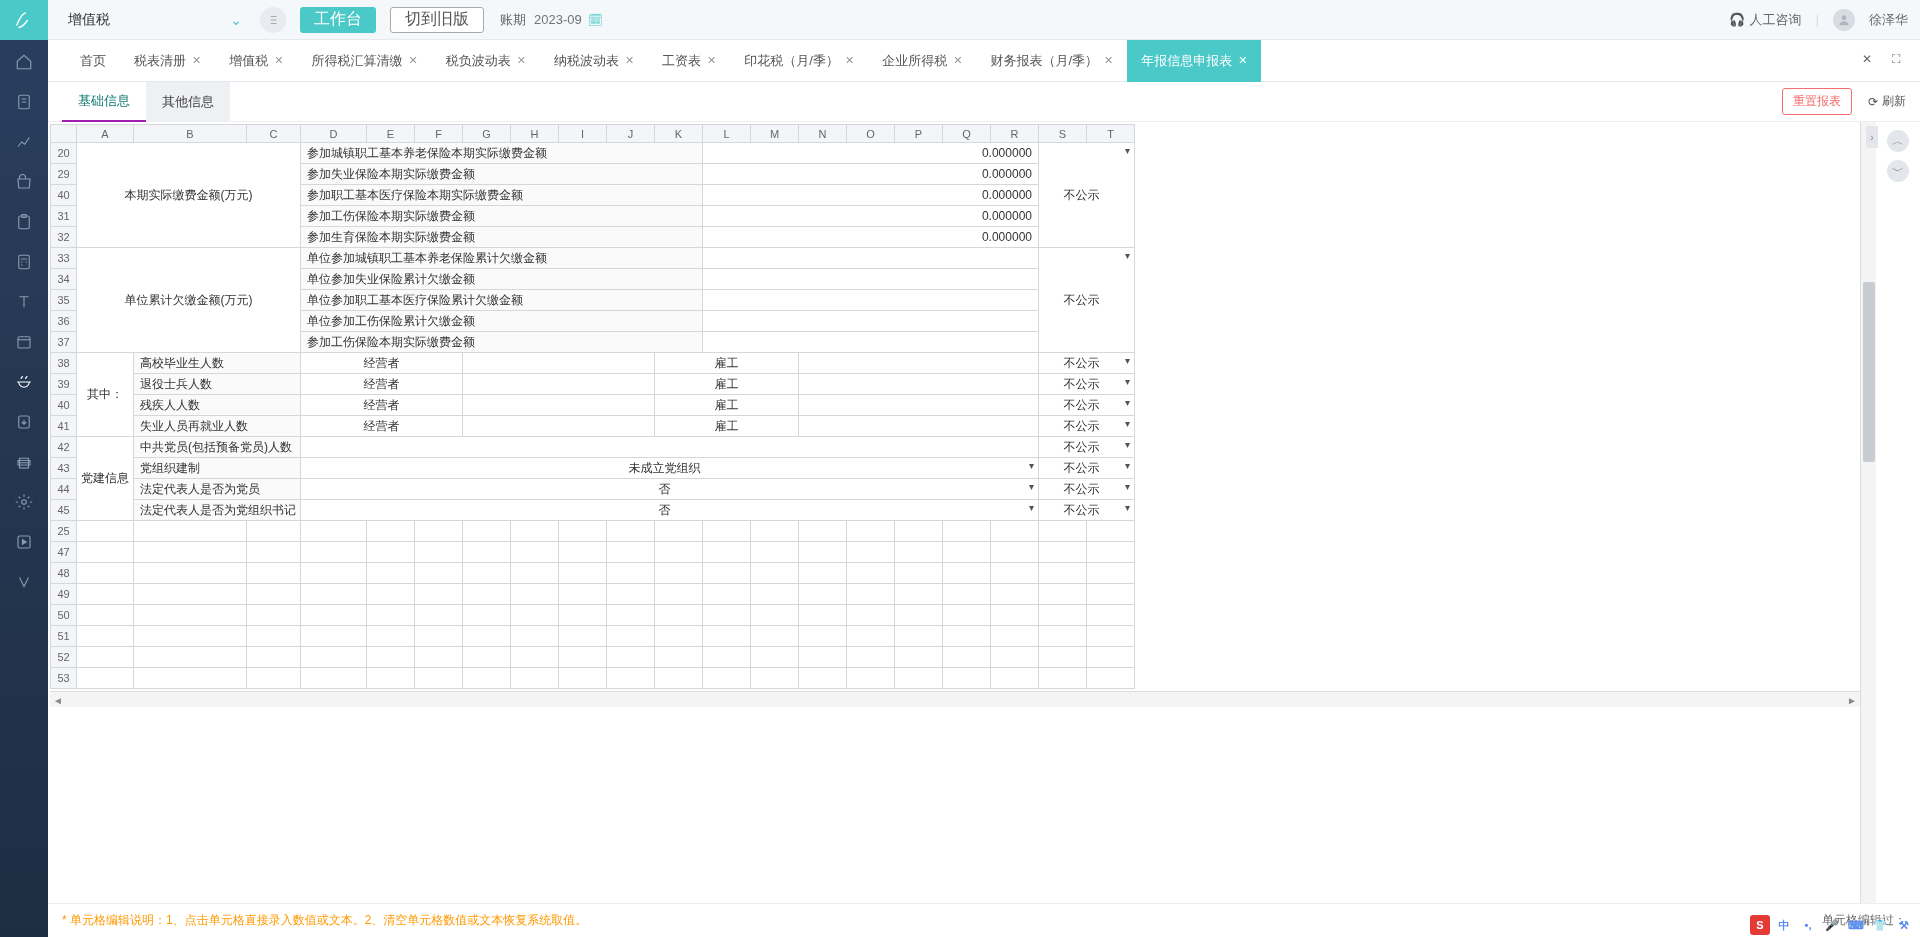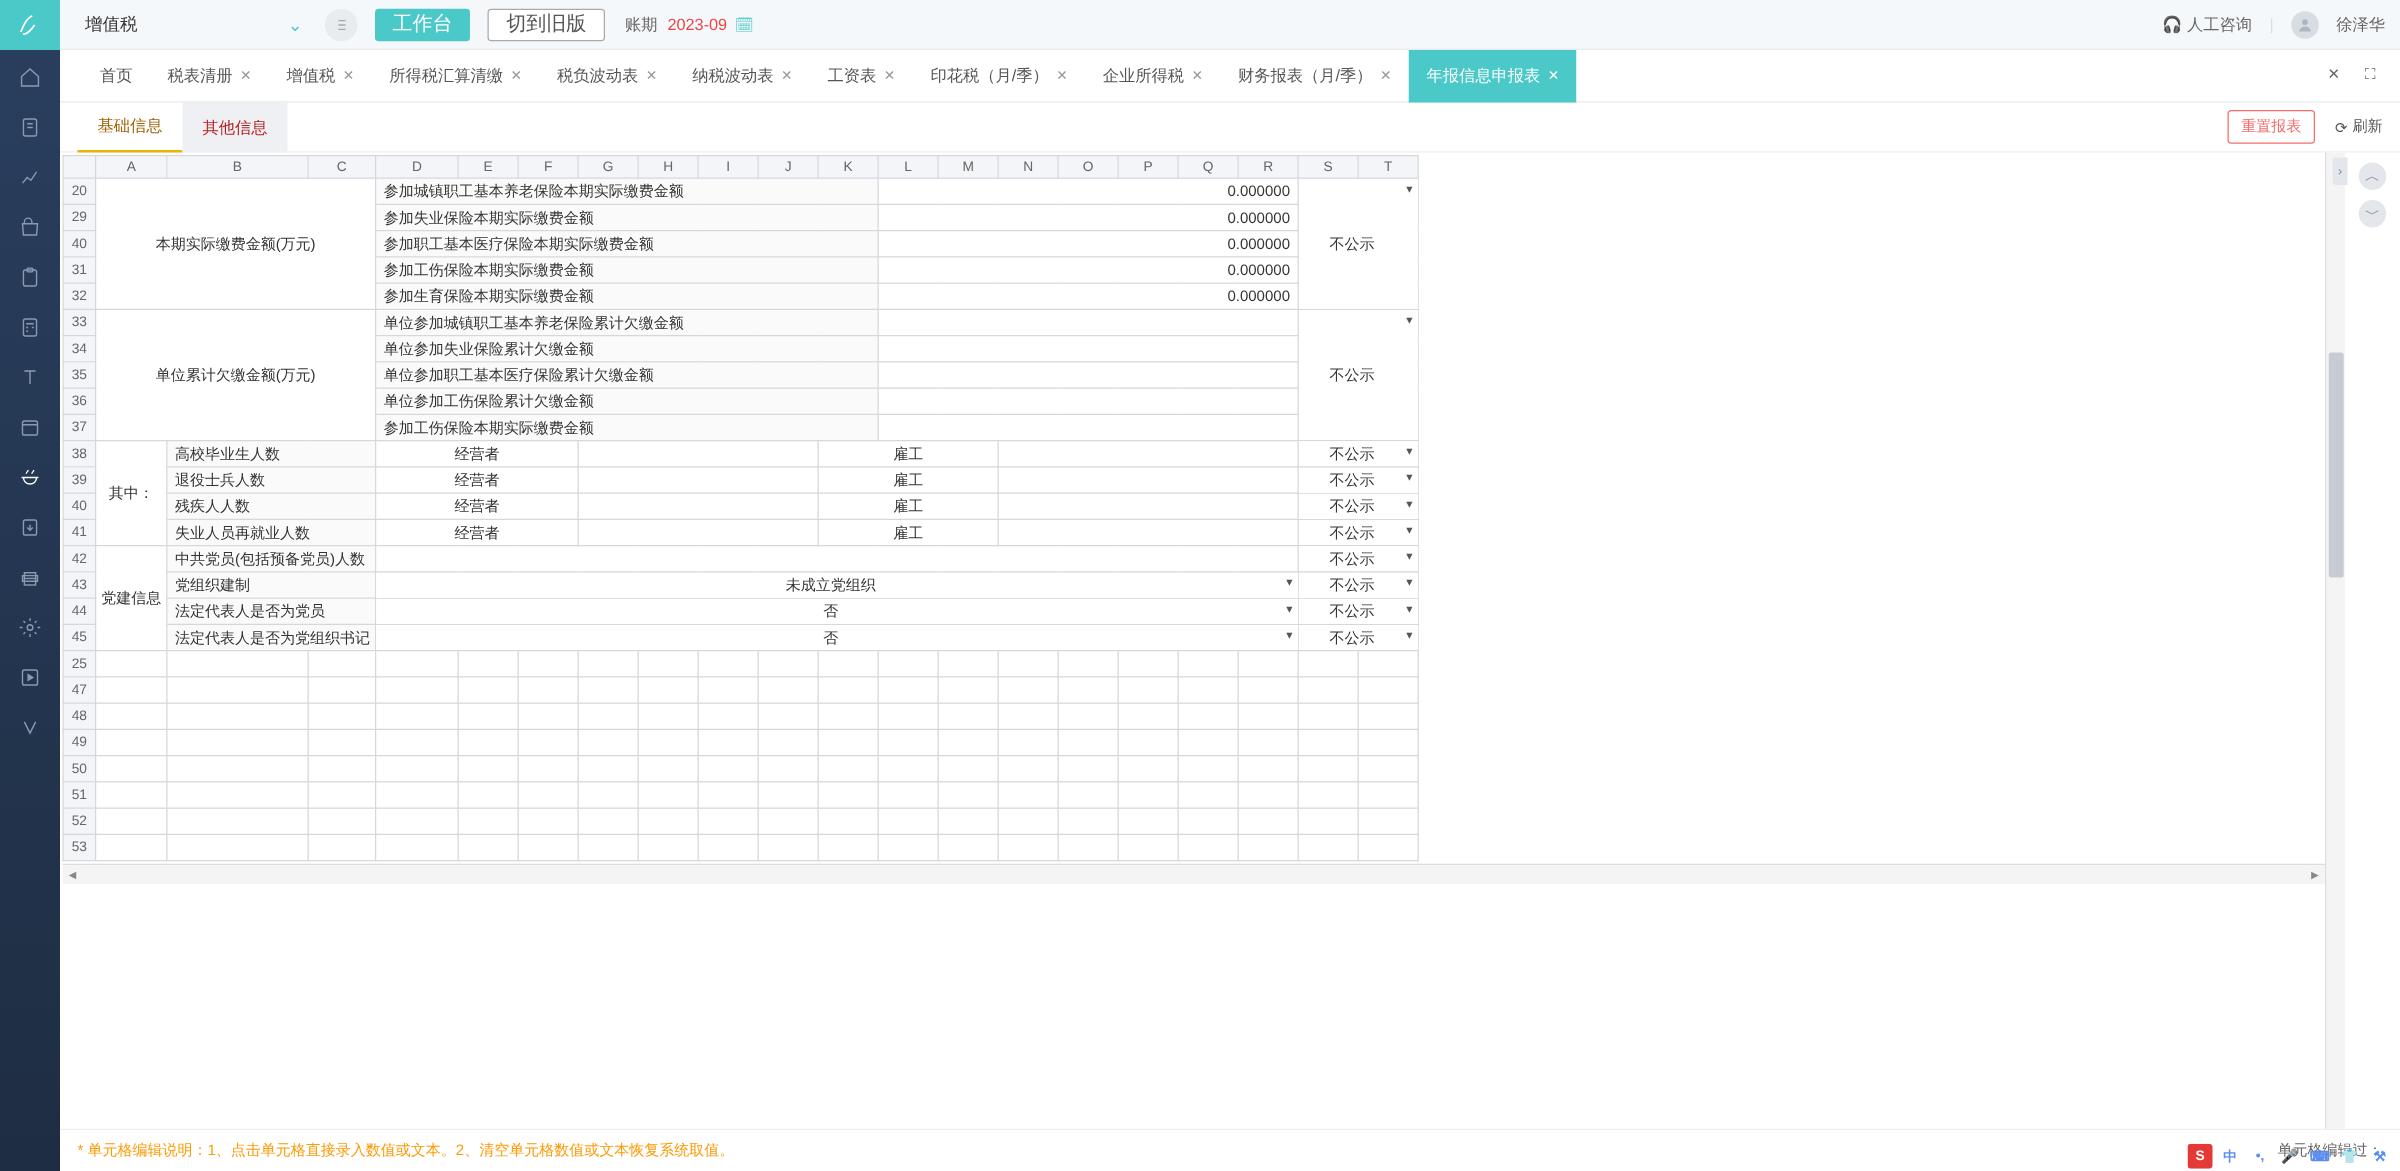--- a/index.html
+++ b/index.html
@@ -13,34 +13,34 @@
 .nav-icon.active svg{stroke:#fff}
 .main{flex:1;display:flex;flex-direction:column;background:#fff}
 .topbar{height:40px;display:flex;align-items:center;padding:0 12px;background:#f5f8fb;border-bottom:1px solid #e6e9ed}
 .dropdown{display:flex;align-items:center;min-width:190px;padding:0 8px;font-size:14px;color:#333}
 .dropdown .caret{margin-left:auto;color:#4bc8c8}
 .topbtn{height:26px;padding:0 14px;border-radius:3px;display:flex;align-items:center;font-size:16px;margin-left:14px;cursor:pointer}
 .circle-btn{width:26px;height:26px;border-radius:50%;background:#e8ebef;display:flex;align-items:center;justify-content:center;margin-left:10px}
 .btn-cyan{background:#4bc8c8;color:#fff}
 .btn-outline{border:1px solid #aaa;color:#555;background:#fff}
 .period-label{margin-left:16px;color:#666;font-size:13px}
-.period-val{margin-left:8px;color:#ef4444;font-size:13px}
+.period-val{margin-left:8px;color:#737373;font-size:13px}
 .cal-icon{margin-left:6px;color:#4bc8c8}
 .topbar-right{margin-left:auto;display:flex;align-items:center;gap:14px;color:#666;font-size:13px}
 .avatar{width:22px;height:22px;border-radius:50%;background:#d8dde3;display:flex;align-items:center;justify-content:center}
 .tabsbar{height:42px;display:flex;align-items:center;border-bottom:1px solid #e6e9ed;padding-left:18px;position:relative}
 .tab{padding:0 14px;height:42px;display:flex;align-items:center;font-size:13px;color:#555;cursor:pointer;gap:6px}
 .tab .x{color:#999;font-size:11px}
 .tab.active{background:#4bc8c8;color:#fff}
 .tab.active .x{color:#fff}
 .tabsbar-end{margin-left:auto;display:flex;align-items:center;gap:12px;padding-right:10px}
 .tabsbar-end .ic{width:18px;height:18px;color:#666;cursor:pointer}
 .subbar{height:40px;display:flex;align-items:center;padding:0 14px;border-bottom:1px solid #eee}
-.subtab{padding:0 16px;height:40px;display:flex;align-items:center;font-size:13px;color:#b91c1c;cursor:pointer}
-.subtab.active{color:#a16207;border-bottom:2px solid #eab308}
+.subtab{padding:0 16px;height:40px;display:flex;align-items:center;font-size:13px;color:#404040;cursor:pointer}
+.subtab.active{color:#0f766e;border-bottom:2px solid #a21caf}
 .subtab.gray{background:#eef0f3}
 .subbar-right{margin-left:auto;display:flex;gap:16px;align-items:center}
 .btn-reset{border:1px solid #f56c6c;color:#f56c6c;padding:4px 10px;border-radius:3px;font-size:12px;cursor:pointer}
 .btn-refresh{color:#555;font-size:12px;cursor:pointer;display:flex;align-items:center;gap:4px}
 .sheet-wrap{flex:1;display:flex;position:relative}
 .sheet{flex:1;overflow:hidden;position:relative;padding:2px 0 0 2px}
 .grid{border-collapse:collapse;table-layout:fixed}
 .grid th,.grid td{border:1px solid #d4d7dc;height:21px;font-size:12px;padding:0 4px;overflow:hidden;white-space:nowrap;text-align:center;background:#fff}
 .grid thead th{background:#f3f5f8;color:#666;font-weight:normal;height:18px;font-size:11px}
 .grid .corner{background:#f3f5f8;width:26px}

